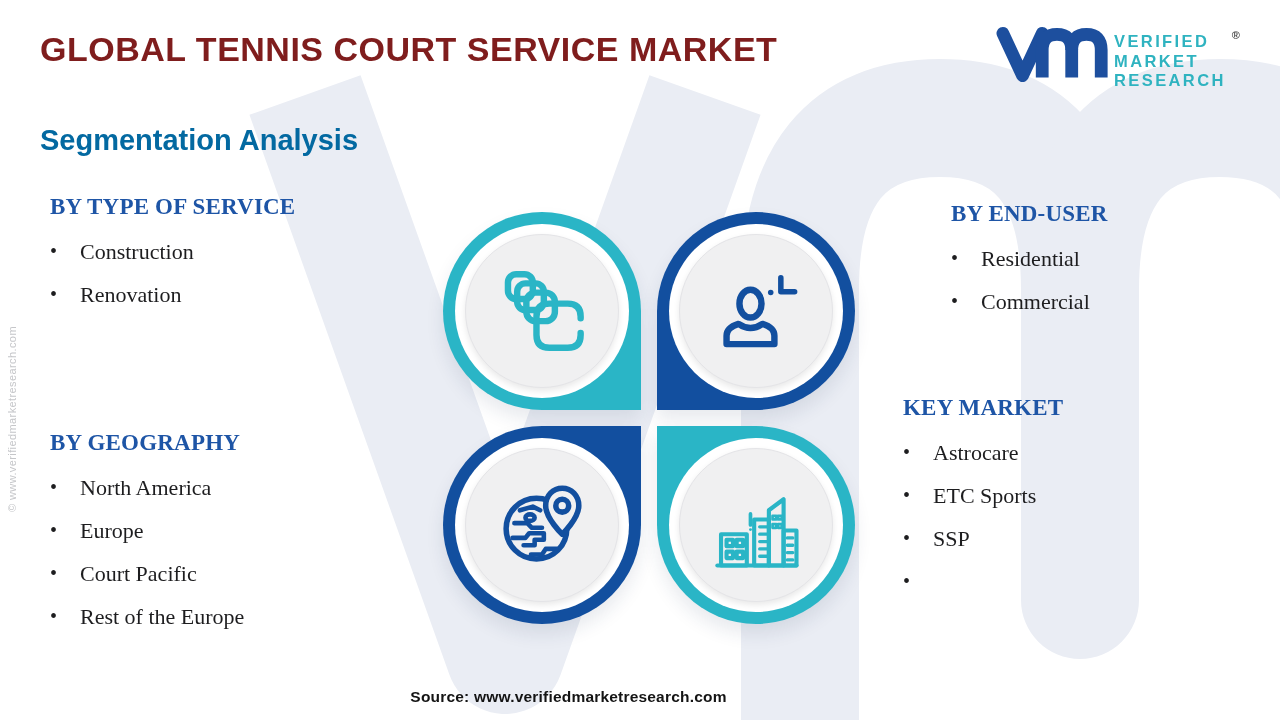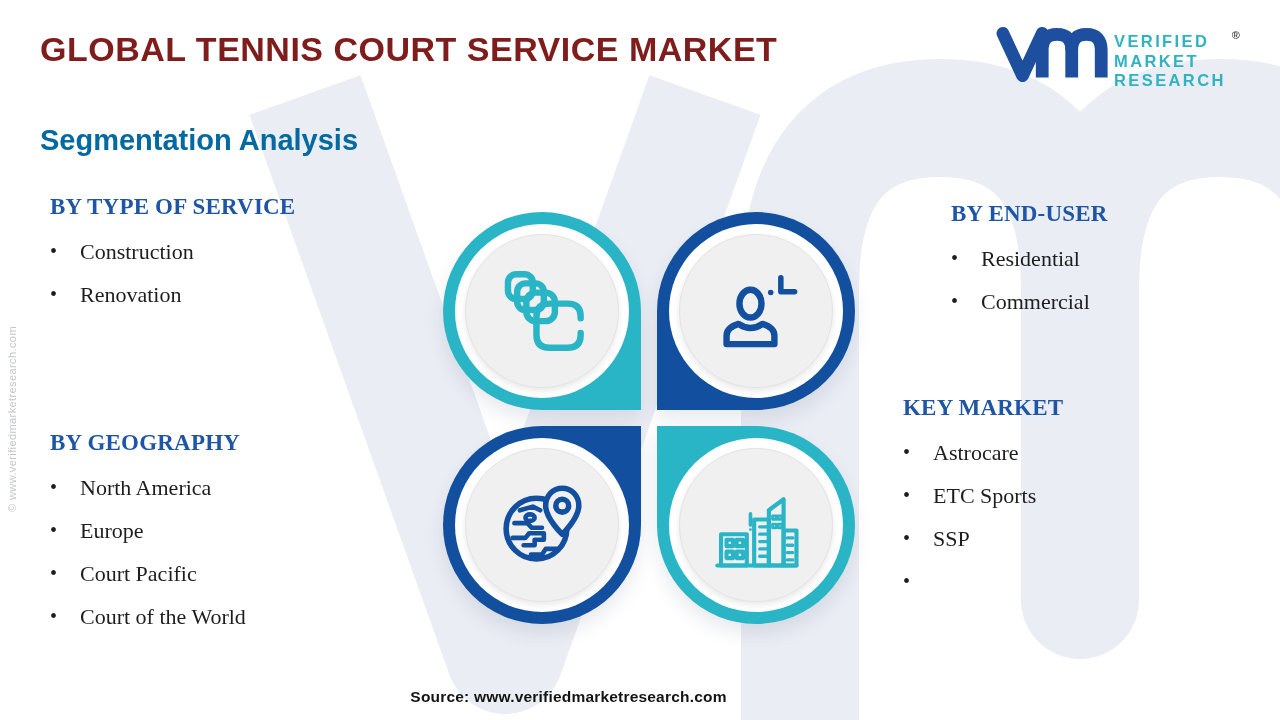--- a/index.html
+++ b/index.html
@@ -136,21 +136,21 @@
     <li>
         <span class="dot">•</span>
         <span>Europe</span>
       </li>
     <li>
         <span class="dot">•</span>
         <span>Court Pacific</span>
       </li>
     <li>
         <span class="dot">•</span>
-        <span>Court of the World</span>
+        <span>Rest of the Europe</span>
       </li>
   </ul>
 </div>
 
 <div class="abs section sec-enduser">
   <h2>BY END-USER</h2>
   <ul>
     <li>
         <span class="dot">•</span>
         <span>Residential</span>

